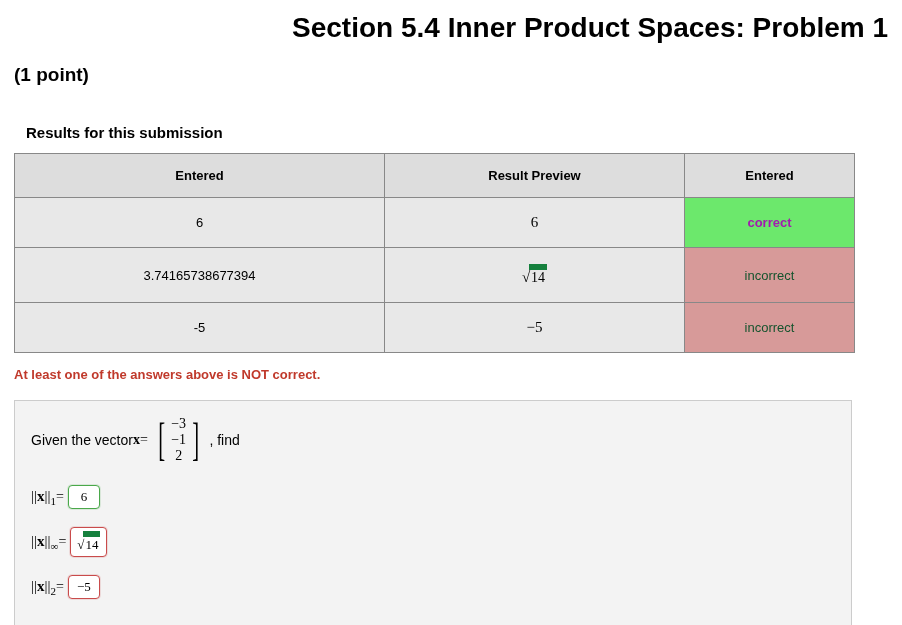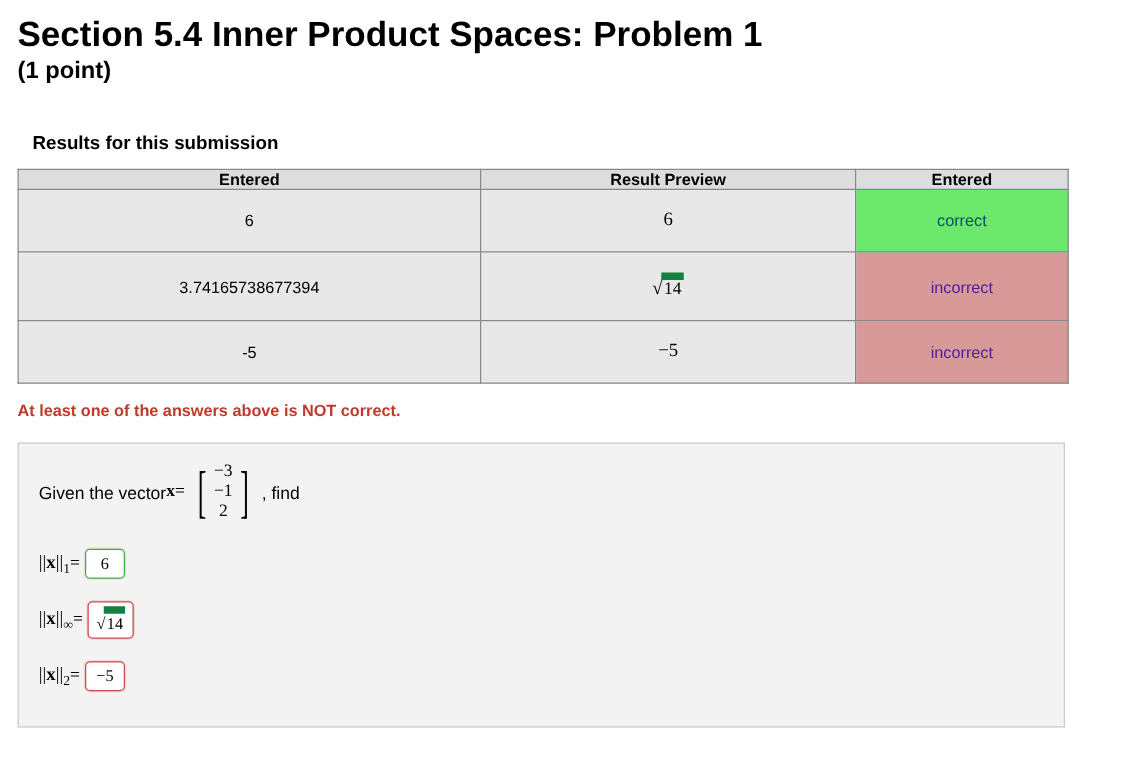--- a/index.html
+++ b/index.html
@@ -6,21 +6,22 @@
     font-family: Arial, Helvetica, sans-serif;
     margin: 0;
     padding: 12px 14px;
     font-size: 14px;
     color: #000;
     background: #fff;
   }
   h1 {
     font-size: 28px;
     font-weight: bold;
-    margin: 0 0 2px 0;
+    margin: 0 0 20px 0;
+    text-align: right;
   }
   .points {
     font-size: 19px;
     font-weight: bold;
     margin: 0 0 38px 0;
   }
   .results-heading {
     font-size: 15px;
     font-weight: bold;
     margin: 0 0 12px 12px;
@@ -33,36 +34,37 @@
   table.results th,
   table.results td {
     border: 1px solid #888;
     text-align: center;
     vertical-align: middle;
     font-size: 13px;
   }
   table.results th {
     background: #ddd;
     font-weight: bold;
-    padding: 0 4px;
+    padding: 14px 4px;
   }
   table.results td {
     padding: 16px 4px;
     background: #e8e8e8;
   }
   table.results col.c-entered { width: 370px; }
   table.results col.c-preview { width: 300px; }
   table.results col.c-result  { width: 170px; }
   td.correct {
     background: #6ce86c !important;
-    color: #0c4a6e;
+    color: #a21caf;
+    font-weight: bold;
   }
   td.incorrect {
     background: #d79a99 !important;
-    color: #4c1d95;
+    color: #14532d;
   }
   .warning {
     color: #c0392b;
     font-size: 13px;
     margin: 14px 0 18px 0;
     font-weight: bold;
   }
   .problem-box {
     border: 1px solid #ccc;
     background: #f3f3f3;

